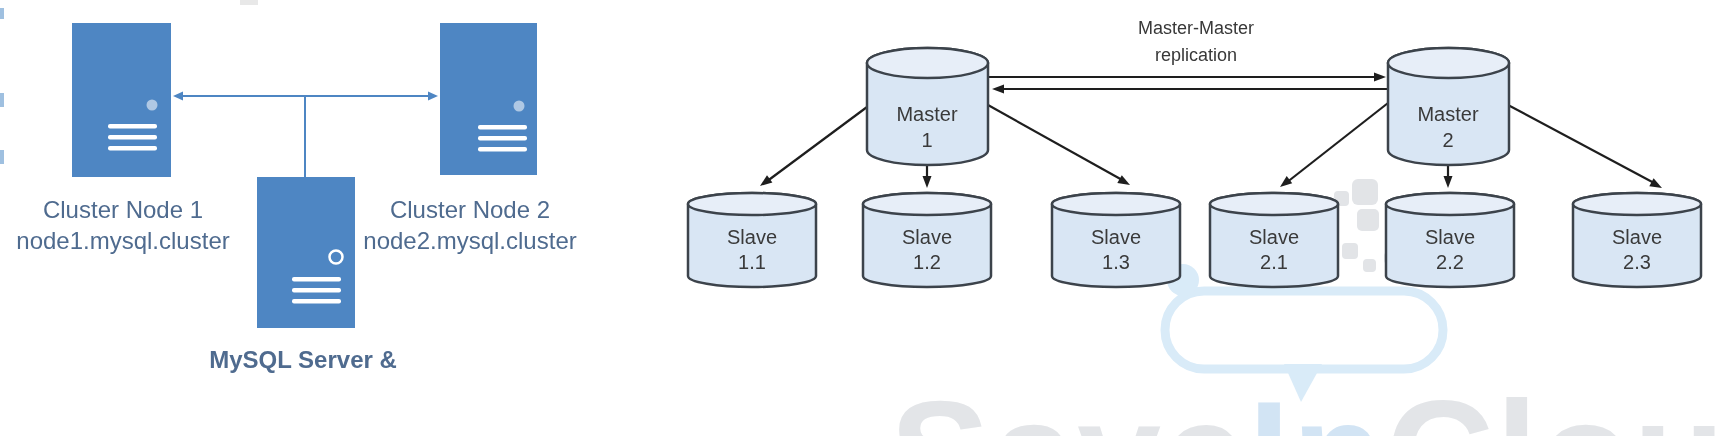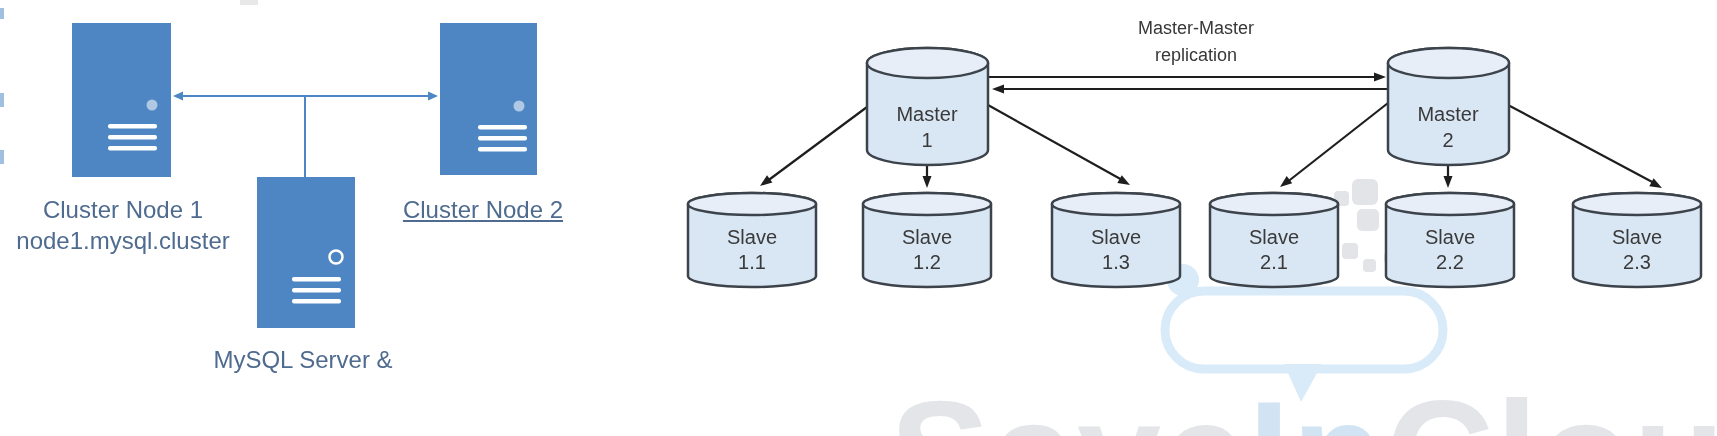--- a/index.html
+++ b/index.html
@@ -164,24 +164,25 @@
 
       <text class="mm-label" x="1196" y="34">Master-Master</text>
       <text class="mm-label" x="1196" y="61">replication</text>
     </g>
   </svg>
 
   <div class="label-block" style="left:-3px;top:194px;width:252px;">
     <div>Cluster Node 1</div>
     <div>node1.mysql.cluster</div>
   </div>
-  <div class="label-block" style="left:357px;top:194px;width:252px;text-decoration:underline;">
+  <div class="label-block" style="left:344px;top:194px;width:252px;">
     <div>Cluster Node 2</div>
+    <div>node2.mysql.cluster</div>
   </div>
-  <div class="label-block" style="left:163px;top:344px;width:280px;">
+  <div class="label-block" style="left:163px;top:344px;width:280px;font-weight:bold;">
     <div>MySQL Server &amp;</div>
 
   </div>
 
   <div class="edge-artifact" style="left:0;top:8px;width:4px;height:11px;background:#9fc0e0;"></div>
   <div class="edge-artifact" style="left:0;top:93px;width:4px;height:14px;background:#9fc0e0;"></div>
   <div class="edge-artifact" style="left:0;top:150px;width:4px;height:14px;background:#9fc0e0;"></div>
   <div class="edge-artifact" style="left:240px;top:0;width:18px;height:5px;background:#d9d9d9;opacity:.6;"></div>
 
 </div>

